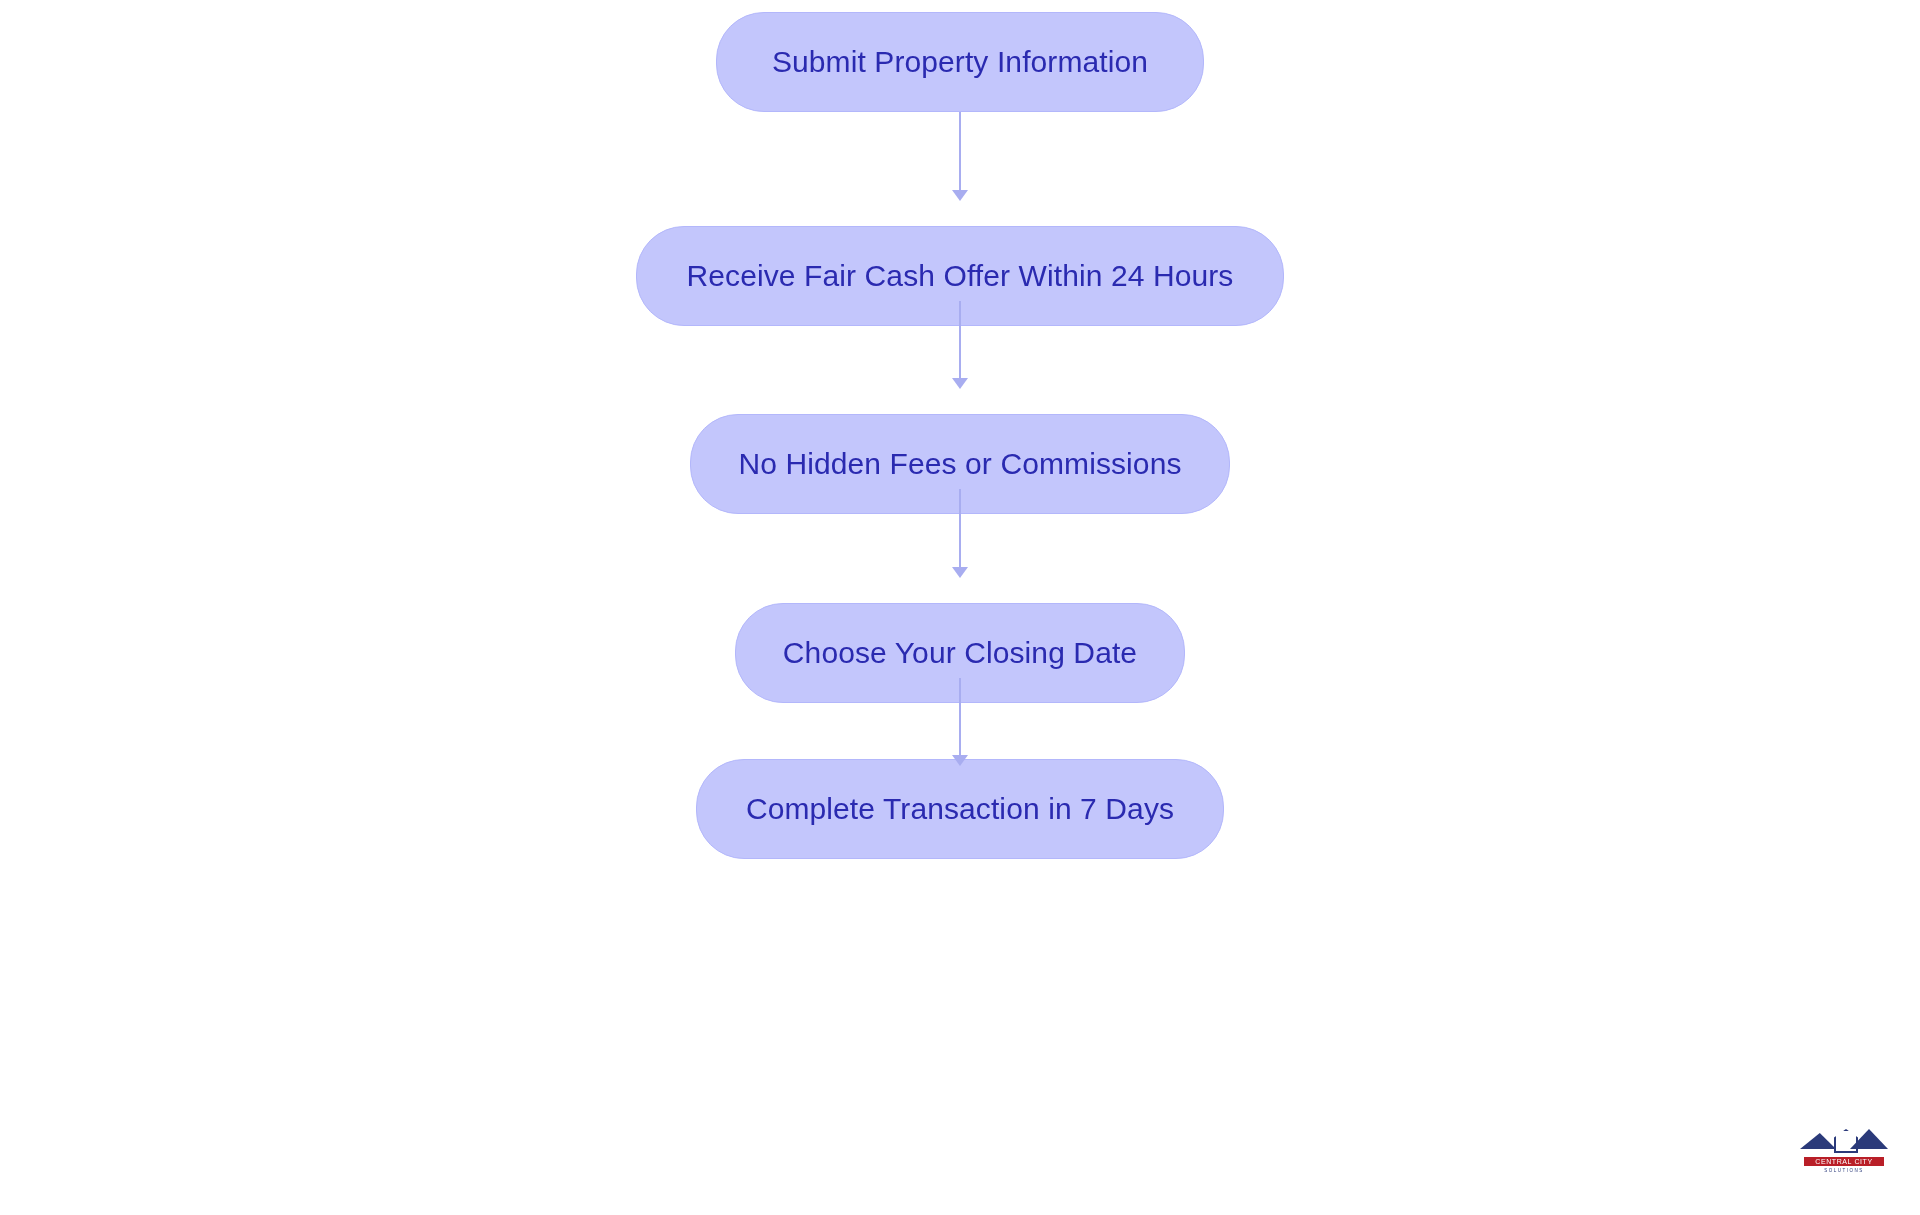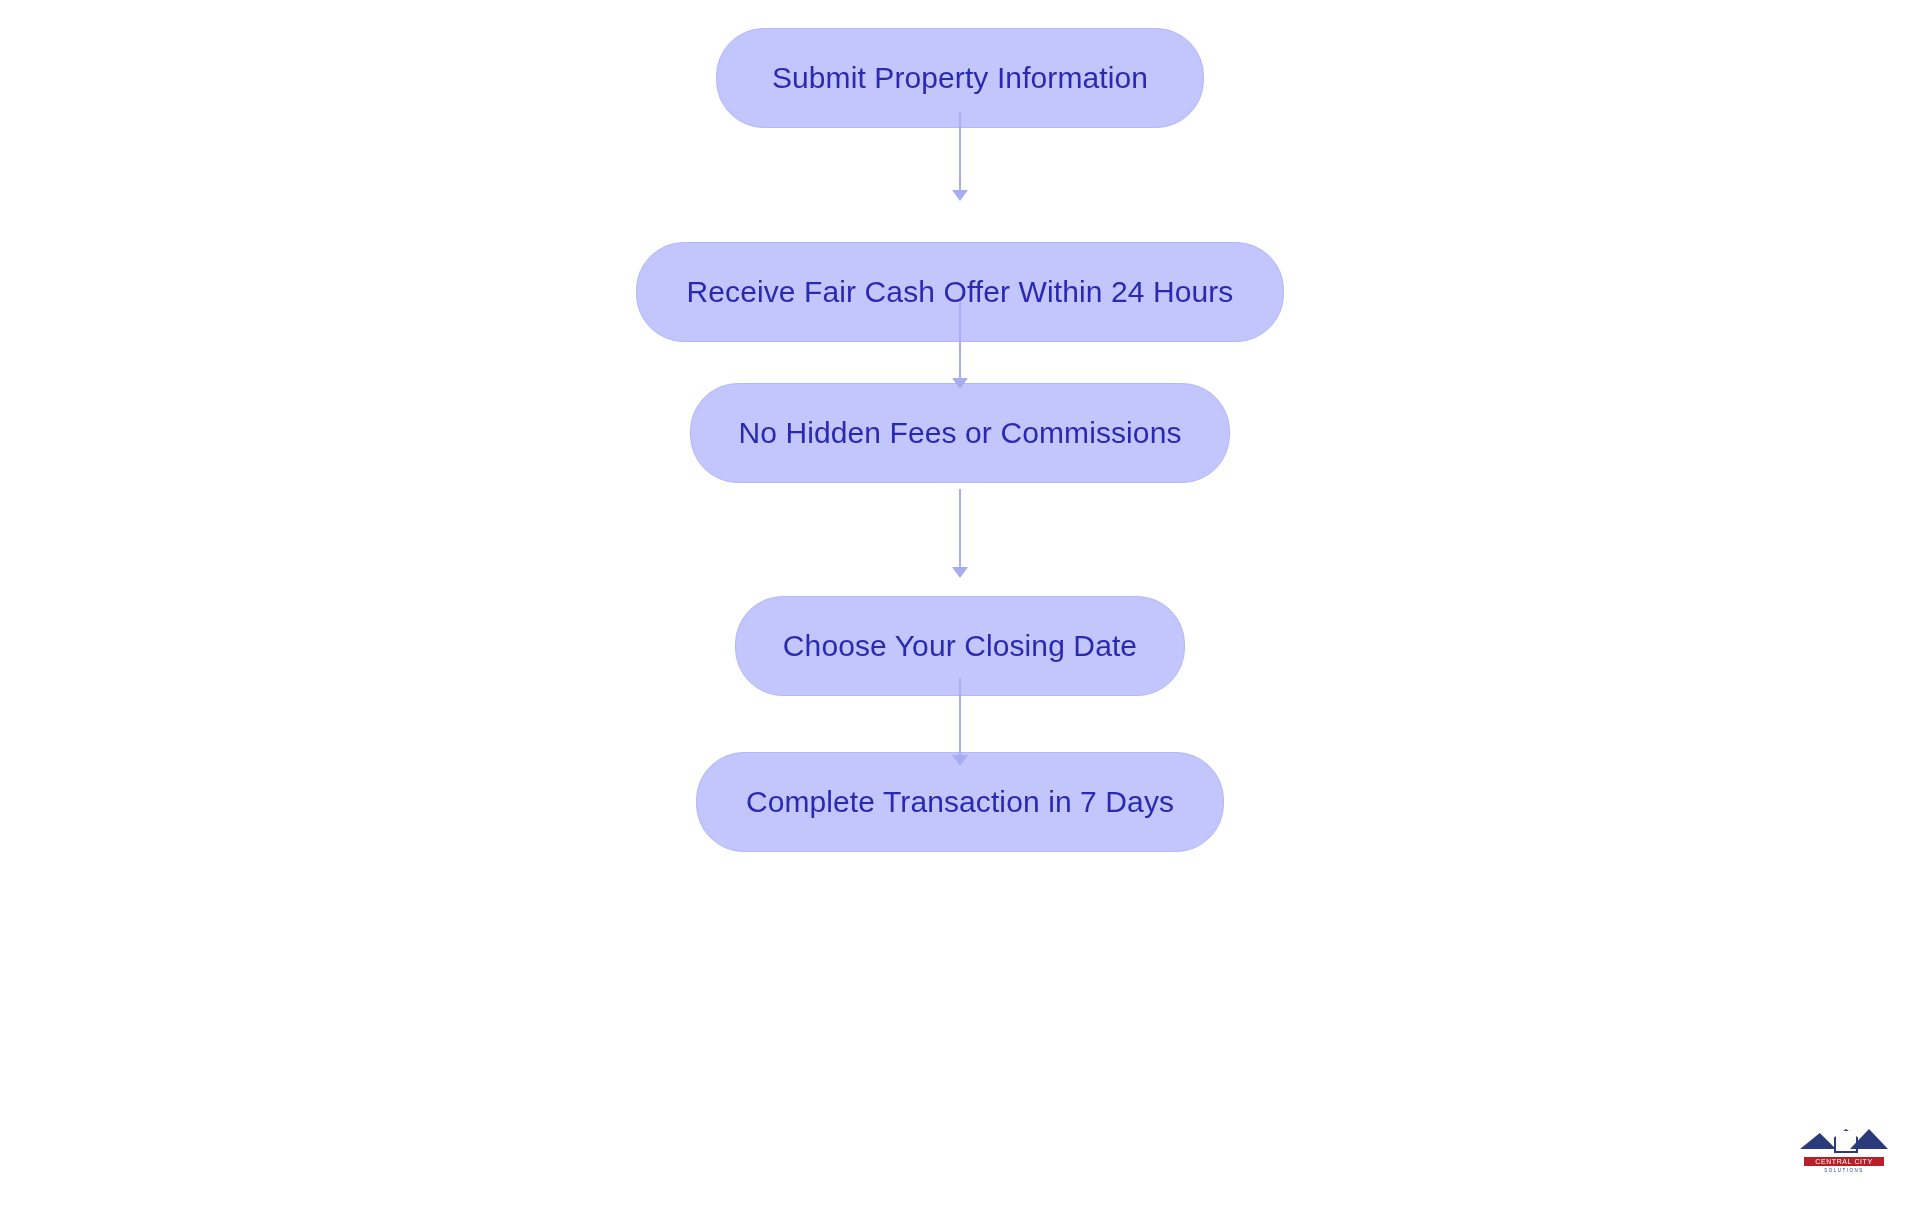--- a/index.html
+++ b/index.html
@@ -17,21 +17,21 @@
   #flow-root {
     position: absolute;
     left: 0;
     top: 0;
     width: 1920px;
     height: 1215px;
   }
   .flow-column {
     position: absolute;
     left: 0;
-    top: 16px;
+    top: 0;
     width: 1920px;
     display: flex;
     flex-direction: column;
     align-items: center;
   }
   .node {
     box-sizing: border-box;
     display: flex;
     align-items: center;
     justify-content: center;
@@ -41,22 +41,22 @@
     color: #2a2ab0;
     font-size: 30px;
     line-height: 1.2;
     letter-spacing: 0.1px;
     text-align: center;
     padding: 0 40px;
     height: 100px;
   }
   .node-1 { width: 488px; margin-top: 12px; }
   .node-2 { width: 648px; margin-top: 114px; }
-  .node-3 { width: 540px; margin-top: 41px; }
-  .node-4 { width: 450px; margin-top: 113px; }
+  .node-3 { width: 540px; margin-top: 88px; }
+  .node-4 { width: 450px; margin-top: 89px; }
   .node-5 { width: 528px; margin-top: 56px; }
 
   .connector {
     position: absolute;
     left: 50%;
     transform: translateX(-50%);
     width: 24px;
   }
   .connector .line {
     position: absolute;

